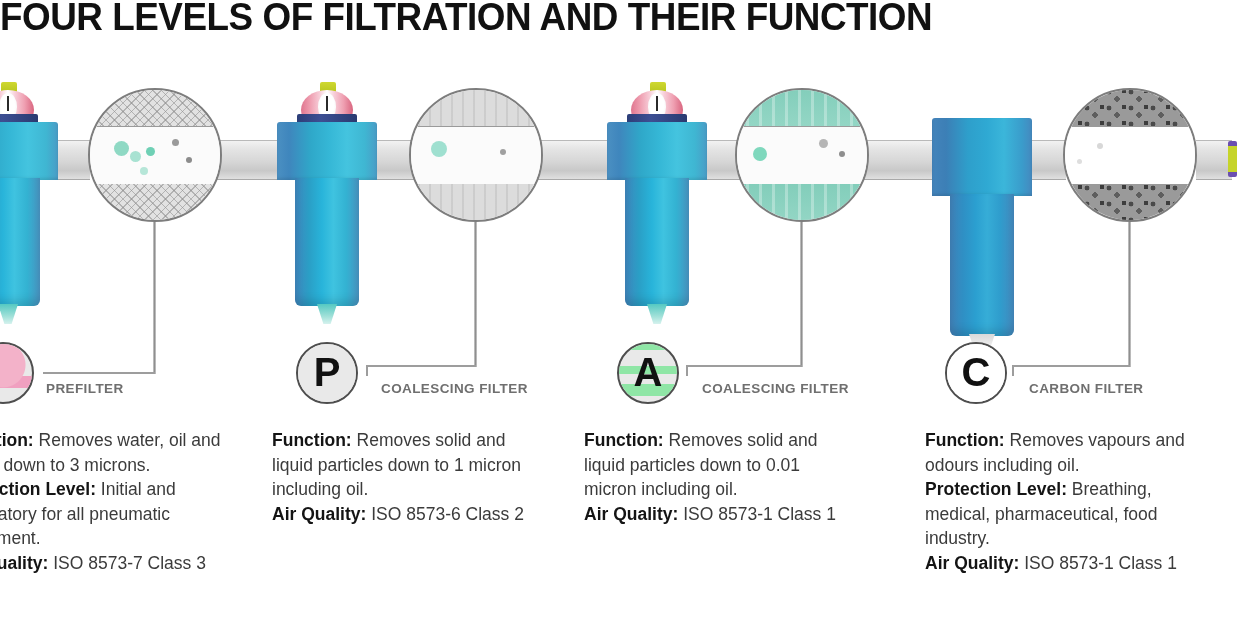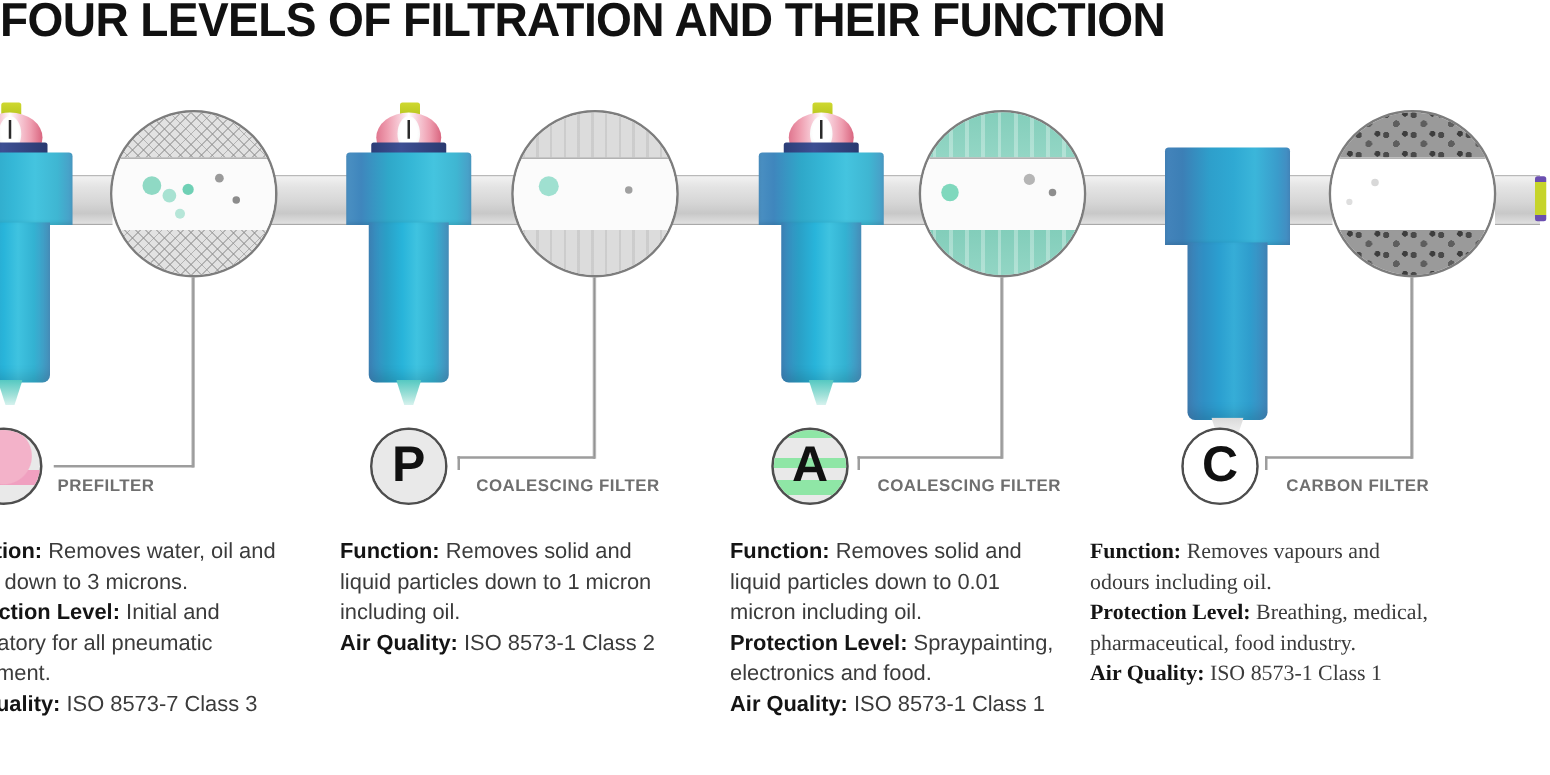--- a/index.html
+++ b/index.html
@@ -478,37 +478,34 @@
     <p>
       <b>Air Quality:</b><span> ISO 8573-7 Class 3</span>
     </p>
   </div>
 
   <div class="col" style="left:272px;width:262px;">
     <p>
       <b>Function:</b><span> Removes solid and liquid particles down to 1 micron including oil.</span>
     </p>
     <p>
-      <b>Air Quality:</b><span> ISO 8573-1 Class 2</span>
+      <b>Air Quality:</b><span> ISO 8573-6 Class 2</span>
     </p>
   </div>
 
   <div class="col" style="left:584px;width:262px;">
     <p>
       <b>Function:</b><span> Removes solid and liquid particles down to 0.01 micron including oil.</span>
     </p>
     <p>
-      <b>Protection Level:</b><span> Spraypainting, electronics and food.</span>
-    </p>
-    <p>
       <b>Air Quality:</b><span> ISO 8573-1 Class 1</span>
     </p>
   </div>
 
-  <div class="col" style="left:872px;width:276px;font-family:Liberation Serif, serif;">
+  <div class="col" style="left:925px;width:276px;">
     <p>
       <b>Function:</b><span> Removes vapours and odours including oil.</span>
     </p>
     <p>
       <b>Protection Level:</b><span> Breathing, medical, pharmaceutical, food industry.</span>
     </p>
     <p>
       <b>Air Quality:</b><span> ISO 8573-1 Class 1</span>
     </p>
   </div>

